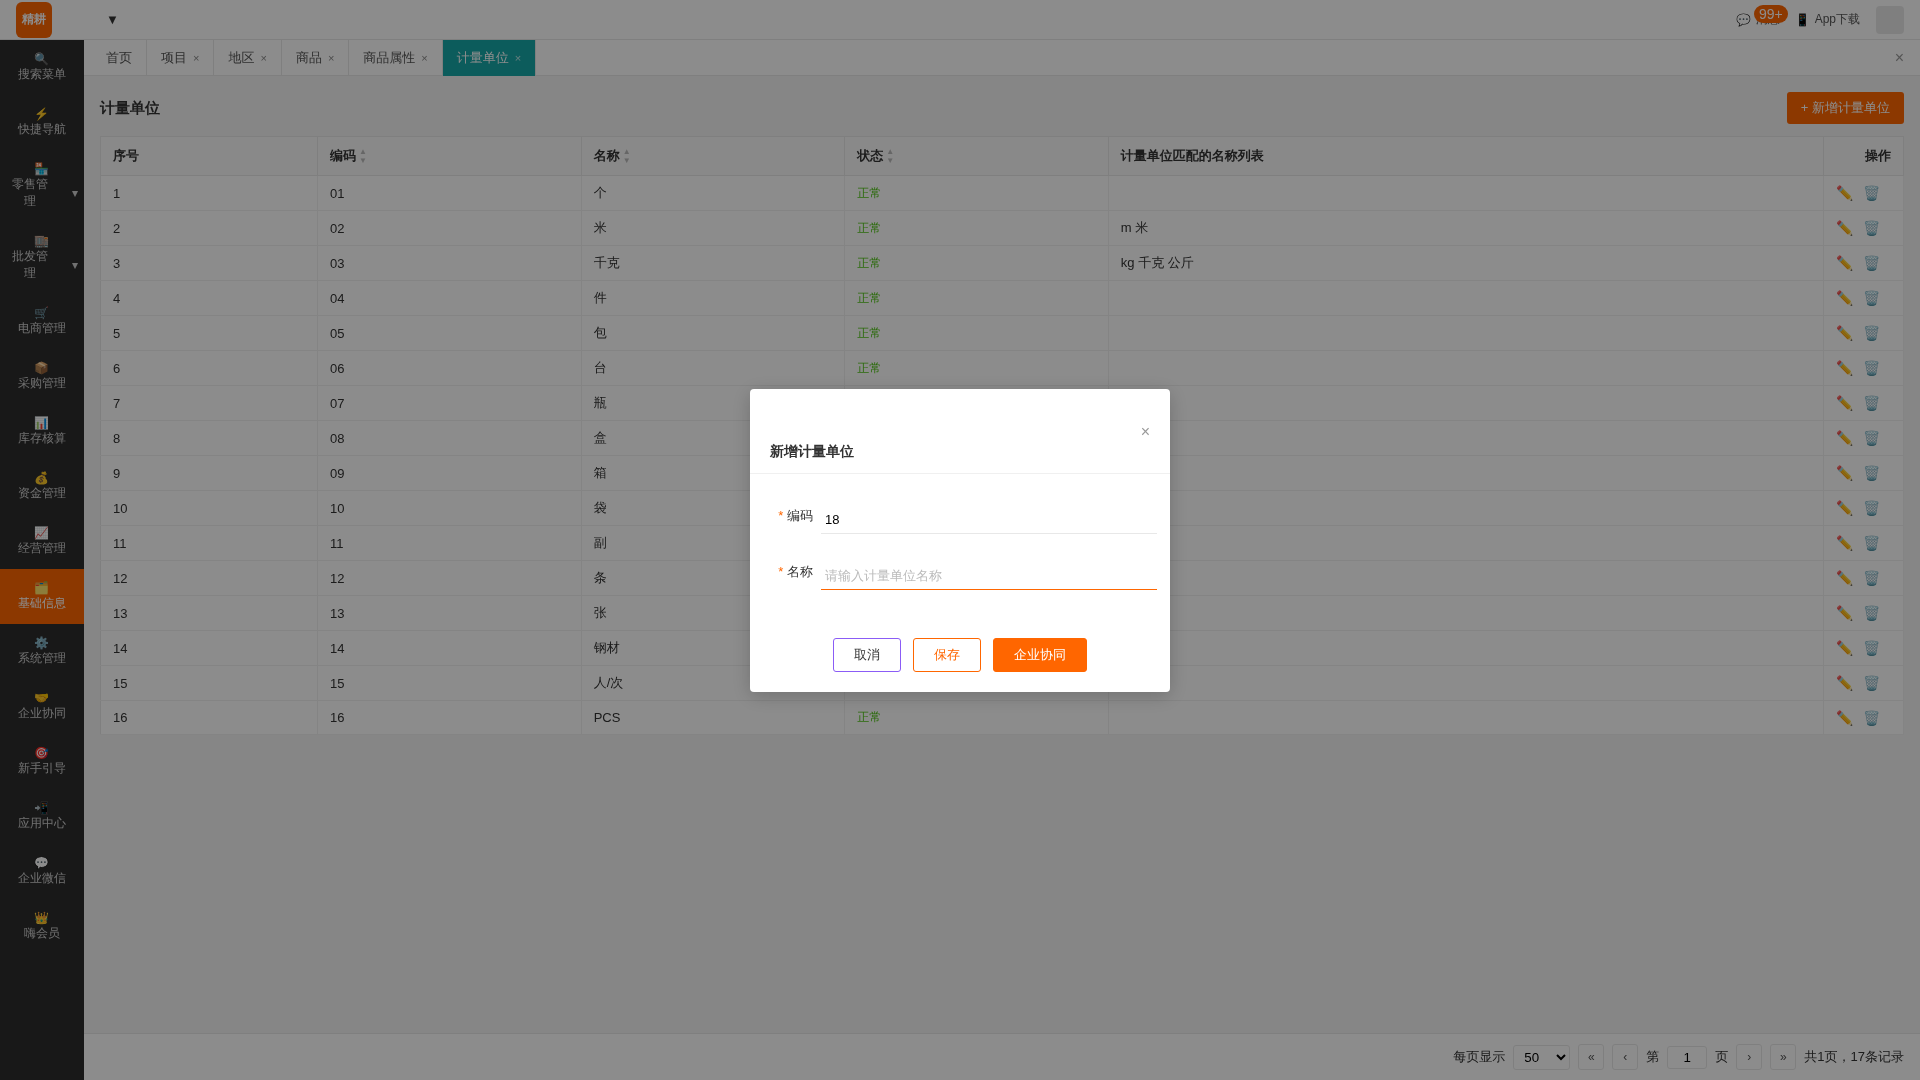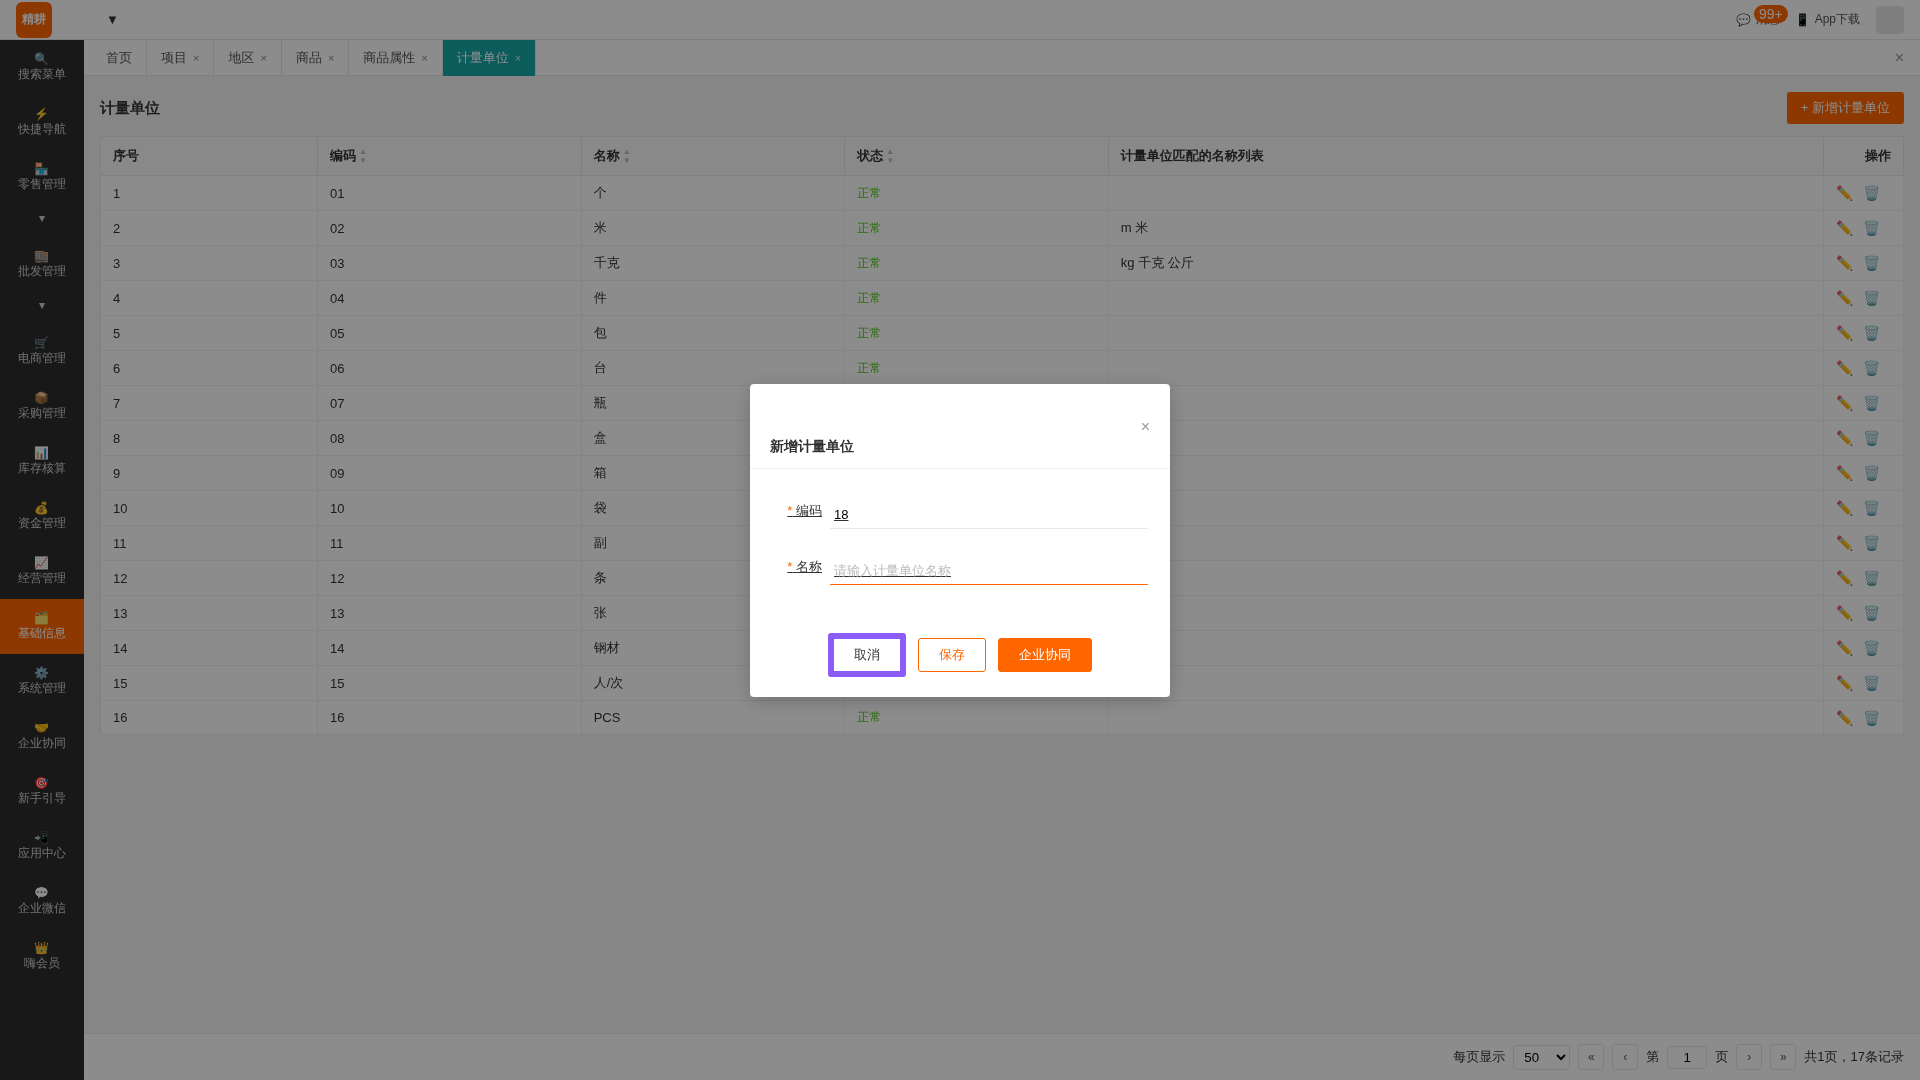--- a/index.html
+++ b/index.html
@@ -16,21 +16,21 @@
     .badge { background: #f60; color: #fff; border-radius: 10px; padding: 1px 5px; font-size: 14px; position: absolute; top: -6px; right: -8px; }
     .avatar { width: 28px; height: 28px; background: #e8e8e8; border-radius: 4px; }
 
     
     .main-layout { display: flex; flex: 1; overflow: hidden; }
 
     
     .sidebar { width: 84px; background: #2d2d2d; display: flex; flex-direction: column; flex-shrink: 0; overflow-y: auto; }
     .sidebar-item { padding: 12px 6px; text-align: center; color: #ccc; font-size: 12px; cursor: pointer; transition: background 0.2s; }
     .sidebar-item.active { background: #f60; color: #fff; }
-    .sidebar-item-with-arrow { display: flex; align-items: center; justify-content: center; gap: 18px; flex-direction: column; }
+    .sidebar-item-with-arrow { display: flex; align-items: center; justify-content: center; gap: 18px; }
 
     
     .content-area { flex: 1; display: flex; flex-direction: column; overflow: hidden; }
 
     
     .tabs-bar { background: #fff; border-bottom: 1px solid #e8e8e8; display: flex; align-items: center; padding: 0 8px; height: 36px; flex-shrink: 0; justify-content: flex-end; }
     .tab-item { display: flex; align-items: center; gap: 6px; padding: 6px 14px; font-size: 13px; cursor: pointer; color: #555; border-right: 1px solid #e8e8e8; height: 36px; white-space: nowrap; }
     .tab-item.active { background: #17a8a8; color: #fff; }
     .tab-close { font-size: 11px; cursor: pointer; opacity: 0.7; }
     .tabs-close-all { margin-left: auto; font-size: 16px; color: #999; cursor: pointer; padding: 4px 8px; }
@@ -57,29 +57,29 @@
     .page-nav-btn { border: 1px solid #e8e8e8; background: #fff; width: 26px; height: 26px; cursor: pointer; border-radius: 3px; display: flex; align-items: center; justify-content: center; font-size: 12px; color: #555; }
     .page-nav-btn:disabled { color: #ccc; cursor: not-allowed; }
     .page-input { width: 40px; border: 1px solid #e8e8e8; padding: 3px 5px; text-align: center; border-radius: 3px; }
 
     
     .modal-overlay { position: fixed; top: 0; left: 0; right: 0; bottom: 0; background: rgba(0,0,0,0.45); z-index: 1000; display: flex; align-items: center; justify-content: center; }
     .modal { background: #fff; border-radius: 4px; width: 420px; box-shadow: 0 4px 20px rgba(0,0,0,0.2); }
     .modal-header { display: flex; align-items: center; justify-content: space-between; padding: 14px 20px 12px; border-bottom: 1px solid #f0f0f0; }
     .modal-title { font-size: 14px; font-weight: bold; color: #333; margin-top: 40px; }
     .modal-close { cursor: pointer; color: #999; font-size: 16px; }
-    .modal-body { padding: 24px 22px 16px; text-decoration: underline; }
+    .modal-body { padding: 24px 13px 16px; }
     .form-item { display: flex; align-items: center; margin-bottom: 20px; gap: 8px; }
     .form-label { font-size: 13px; color: #333; width: 50px; text-align: right; flex-shrink: 0; }
     .required-star { color: #f60; }
     .form-input { flex: 1; border: none; border-bottom: 1px solid #e8e8e8; padding: 6px 4px; font-size: 13px; outline: none; margin-top: 8px; }
     .form-input.active { border-bottom: 1px solid #f60; }
     .form-input::placeholder { color: #bbb; }
     .modal-footer { display: flex; align-items: center; justify-content: center; gap: 12px; padding: 12px 20px 20px; }
-    .btn-cancel { border: 6px solid #8b5cf6; background: #fff; padding: 7px 20px; border-radius: 3px; cursor: pointer; font-size: 13px; color: #333; }
+    .btn-cancel { border: 1px solid #8b5cf6; background: #fff; padding: 7px 20px; border-radius: 3px; cursor: pointer; font-size: 13px; color: #333; }
     .btn-save { border: 1px solid #f60; background: #fff; color: #f60; padding: 7px 20px; border-radius: 3px; cursor: pointer; font-size: 13px; }
     .btn-save-new { background: #f60; color: #fff; border: 1px solid #f60; padding: 7px 20px; border-radius: 3px; cursor: pointer; font-size: 13px; }
   </style>
 </head>
 <body>
 
 <div class="topbar">
   <div class="topbar-left">
     <div class="logo-area">
       <div class="logo-icon">

